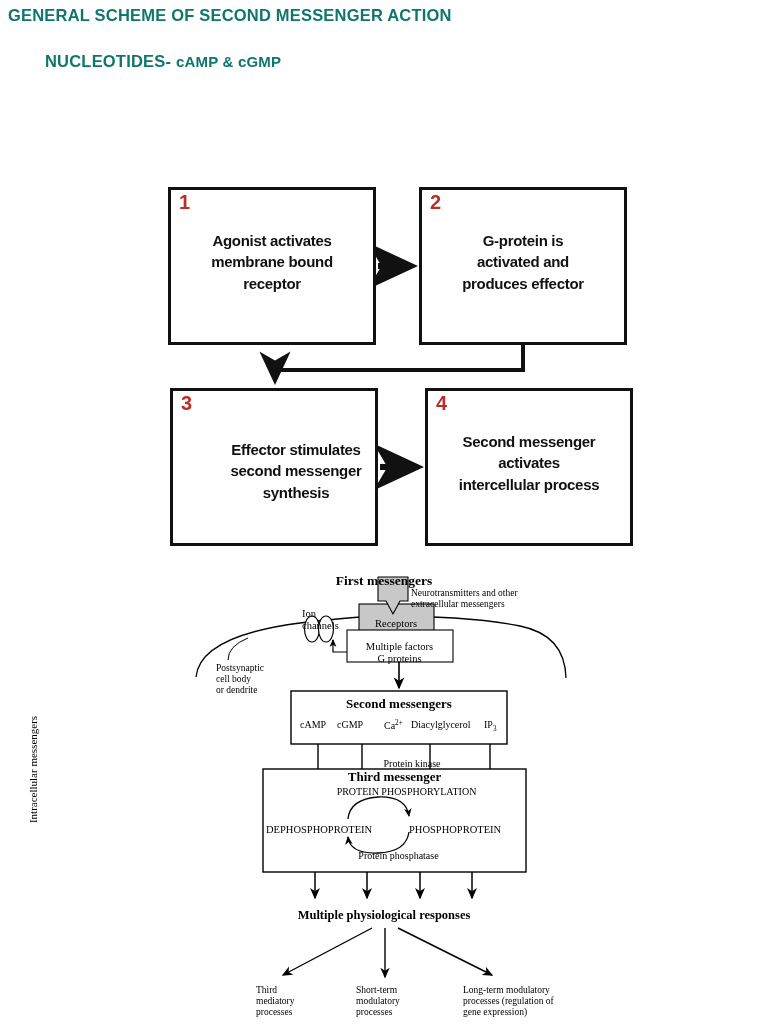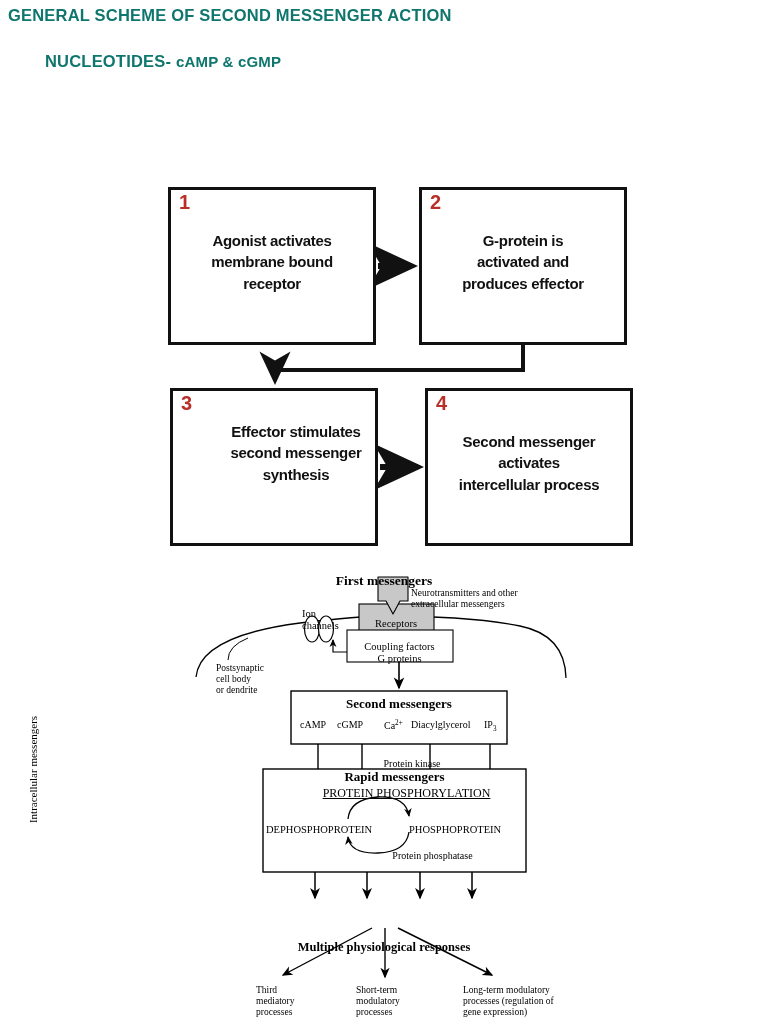--- a/index.html
+++ b/index.html
@@ -59,21 +59,21 @@
     letter-spacing: -0.3px;
   }
 
   #box1 { left: 168px; top: 187px; width: 208px; height: 158px; }
   #box2 { left: 419px; top: 187px; width: 208px; height: 158px; }
   #box3 { left: 170px; top: 388px; width: 208px; height: 158px; }
   #box4 { left: 425px; top: 388px; width: 208px; height: 158px; }
 
   #box1 .flowtext { top: 40px; }
   #box2 .flowtext { top: 40px; }
-  #box3 .flowtext { top: 30px; padding-left: 44px; }
+  #box3 .flowtext { top: 48px; padding-left: 44px; }
   #box4 .flowtext { top: 40px; }
 
   #flow-svg { position: absolute; left: 0; top: 0; width: 768px; height: 570px; }
 
   
   #cell { position: absolute; left: 0; top: 560px; width: 768px; height: 464px; padding-left: 40px; }
   #cell-svg { position: absolute; left: 0; top: 0; width: 768px; height: 464px; }
 
   .ct {
     position: absolute;
@@ -95,27 +95,27 @@
                     transform: rotate(-90deg); transform-origin: 50% 50%; }
 
   #lbl-second     { left: 291px; top: 696px; width: 216px; text-align: center; font-size: 13px; font-weight: bold; }
   #lbl-camp       { left: 300px; top: 719px; font-size: 10px; }
   #lbl-cgmp       { left: 337px; top: 719px; font-size: 10px; }
   #lbl-ca         { left: 384px; top: 719px; font-size: 10px; }
   #lbl-dag        { left: 411px; top: 719px; font-size: 10px; }
   #lbl-ip3        { left: 484px; top: 719px; font-size: 10px; }
 
   #lbl-third      { left: 263px; top: 769px; width: 263px; text-align: center; font-size: 13px; font-weight: bold; }
-  #lbl-protphos   { left: 263px; top: 786px; width: 287px; text-align: center; font-size: 12px; text-decoration: underline; }
+  #lbl-protphos   { left: 263px; top: 786px; width: 287px; text-align: center; font-size: 10px; }
   #lbl-kinase     { left: 263px; top: 758px; width: 298px; text-align: center; font-size: 10px; }
   #lbl-dephospho  { left: 266px; top: 824px; font-size: 10.5px; }
   #lbl-phospho    { left: 409px; top: 824px; font-size: 10.5px; }
-  #lbl-phosphat   { left: 263px; top: 850px; width: 271px; text-align: center; font-size: 10px; padding-left: 34px; }
-
-  #lbl-multiple   { left: 0; top: 908px; width: 768px; text-align: center; font-size: 12.5px; font-weight: bold; margin-top: 32px; }
+  #lbl-phosphat   { left: 263px; top: 850px; width: 271px; text-align: center; font-size: 10px; }
+
+  #lbl-multiple   { left: 0; top: 908px; width: 768px; text-align: center; font-size: 12.5px; font-weight: bold; }
 
   #lbl-rapid      { left: 256px; top: 985px; width: 80px; font-size: 9.5px; }
   #lbl-short      { left: 356px; top: 985px; width: 90px; font-size: 9.5px; }
   #lbl-long       { left: 463px; top: 985px; width: 130px; font-size: 9.5px; }
 
   .sup { font-size: 0.72em; vertical-align: super; }
   .sub { font-size: 0.72em; vertical-align: sub; }
 </style>
 </head>
 <body>
@@ -235,40 +235,40 @@
 </div>
 
 <div class="ct" id="lbl-ion">
   <div>Ion</div>
   <div>channels</div>
 </div>
 
 <div class="ct" id="lbl-receptors">Receptors</div>
 
 <div class="ct" id="lbl-coupling">
-  <div>Coupling factors</div>
+  <div>Multiple factors</div>
   <div>G proteins</div>
 </div>
 
 <div class="ct" id="lbl-postsyn">
   <div>Postsynaptic</div>
   <div>cell body</div>
   <div>or dendrite</div>
 </div>
 
 <div class="ct" id="lbl-intracell">Intracellular messengers</div>
 
 <div class="ct b" id="lbl-second">Second messengers</div>
 <div class="ct" id="lbl-camp">cAMP</div>
 <div class="ct" id="lbl-cgmp">cGMP</div>
 <div class="ct" id="lbl-ca"><span>Ca</span><span class="sup">2+</span></div>
 <div class="ct" id="lbl-dag">Diacylglycerol</div>
 <div class="ct" id="lbl-ip3"><span>IP</span><span class="sub">3</span></div>
 
-<div class="ct b" id="lbl-third">Rapid messengers</div>
+<div class="ct b" id="lbl-third">Third messenger</div>
 <div class="ct" id="lbl-protphos">PROTEIN PHOSPHORYLATION</div>
 <div class="ct" id="lbl-kinase">Protein kinase</div>
 <div class="ct" id="lbl-dephospho">DEPHOSPHOPROTEIN</div>
 <div class="ct" id="lbl-phospho">PHOSPHOPROTEIN</div>
 <div class="ct" id="lbl-phosphat">Protein phosphatase</div>
 
 <div class="ct b" id="lbl-multiple">Multiple physiological responses</div>
 
 <div class="ct wrap" id="lbl-rapid">
   <div>Third</div>

